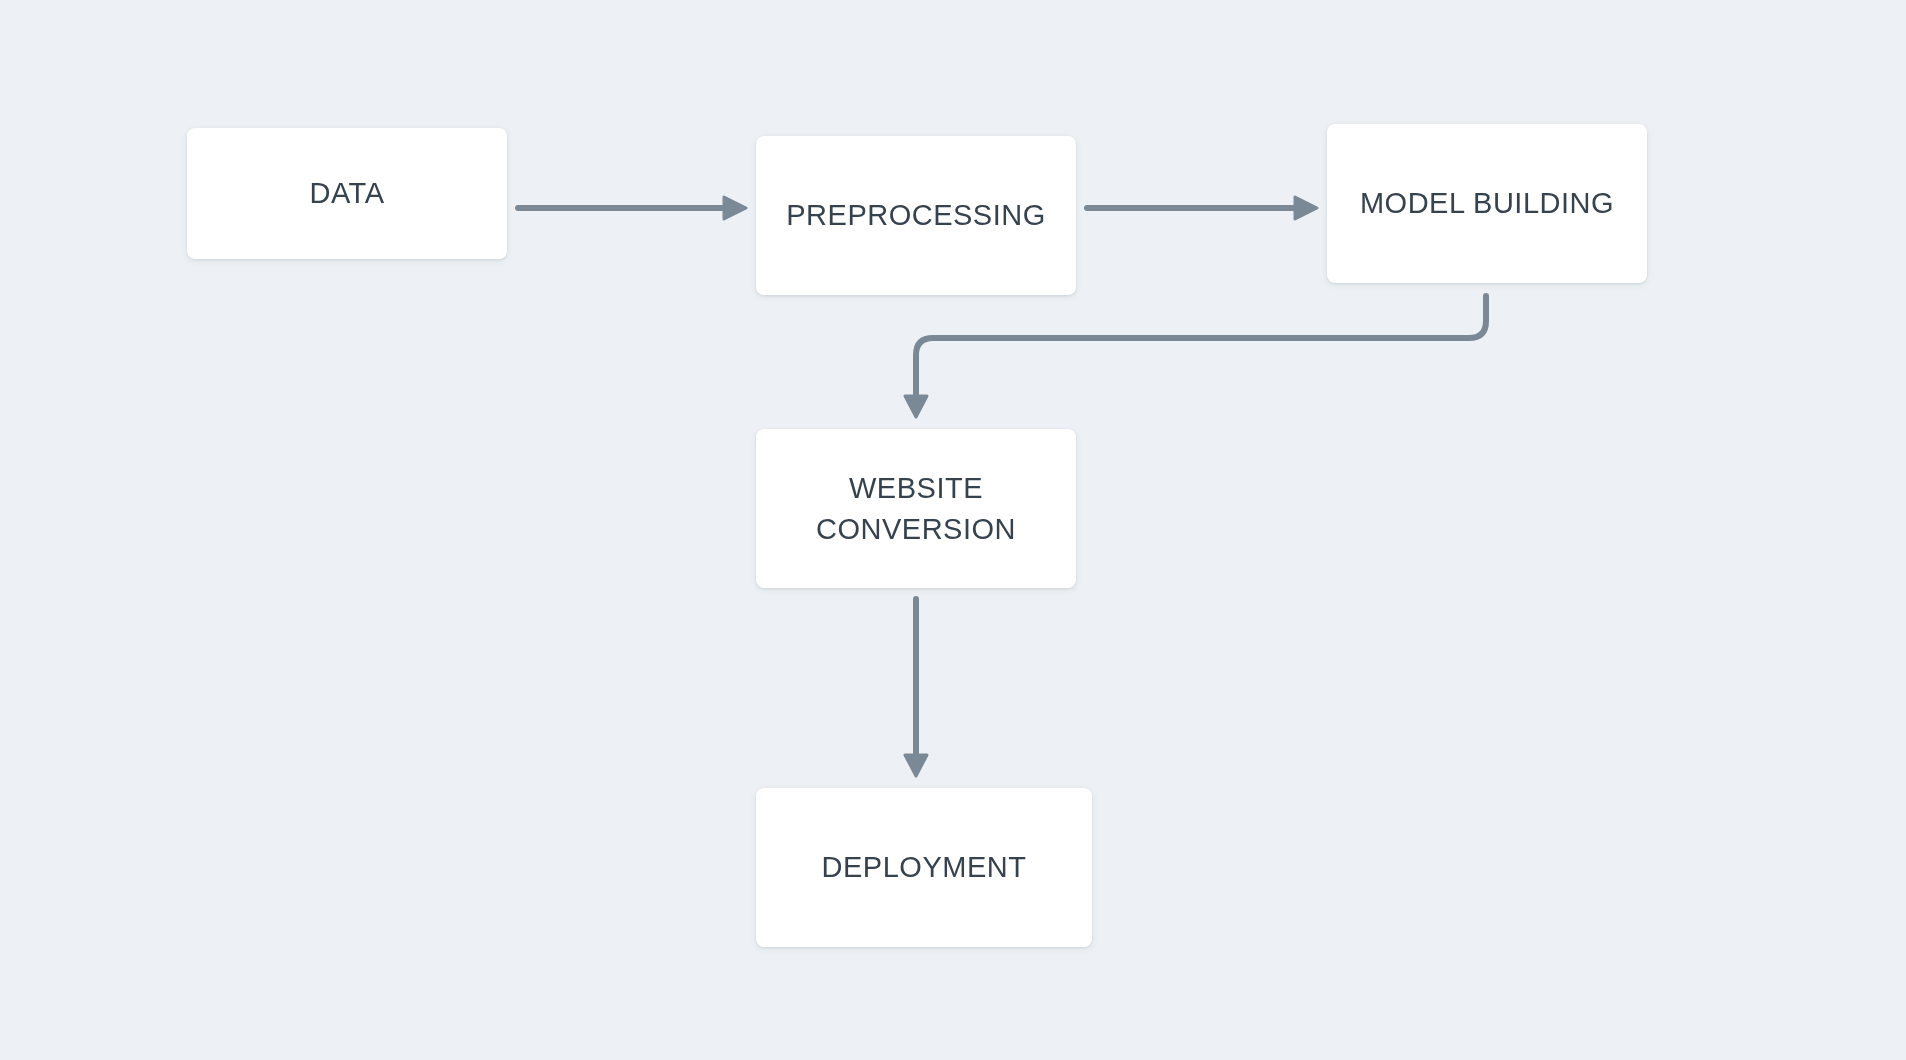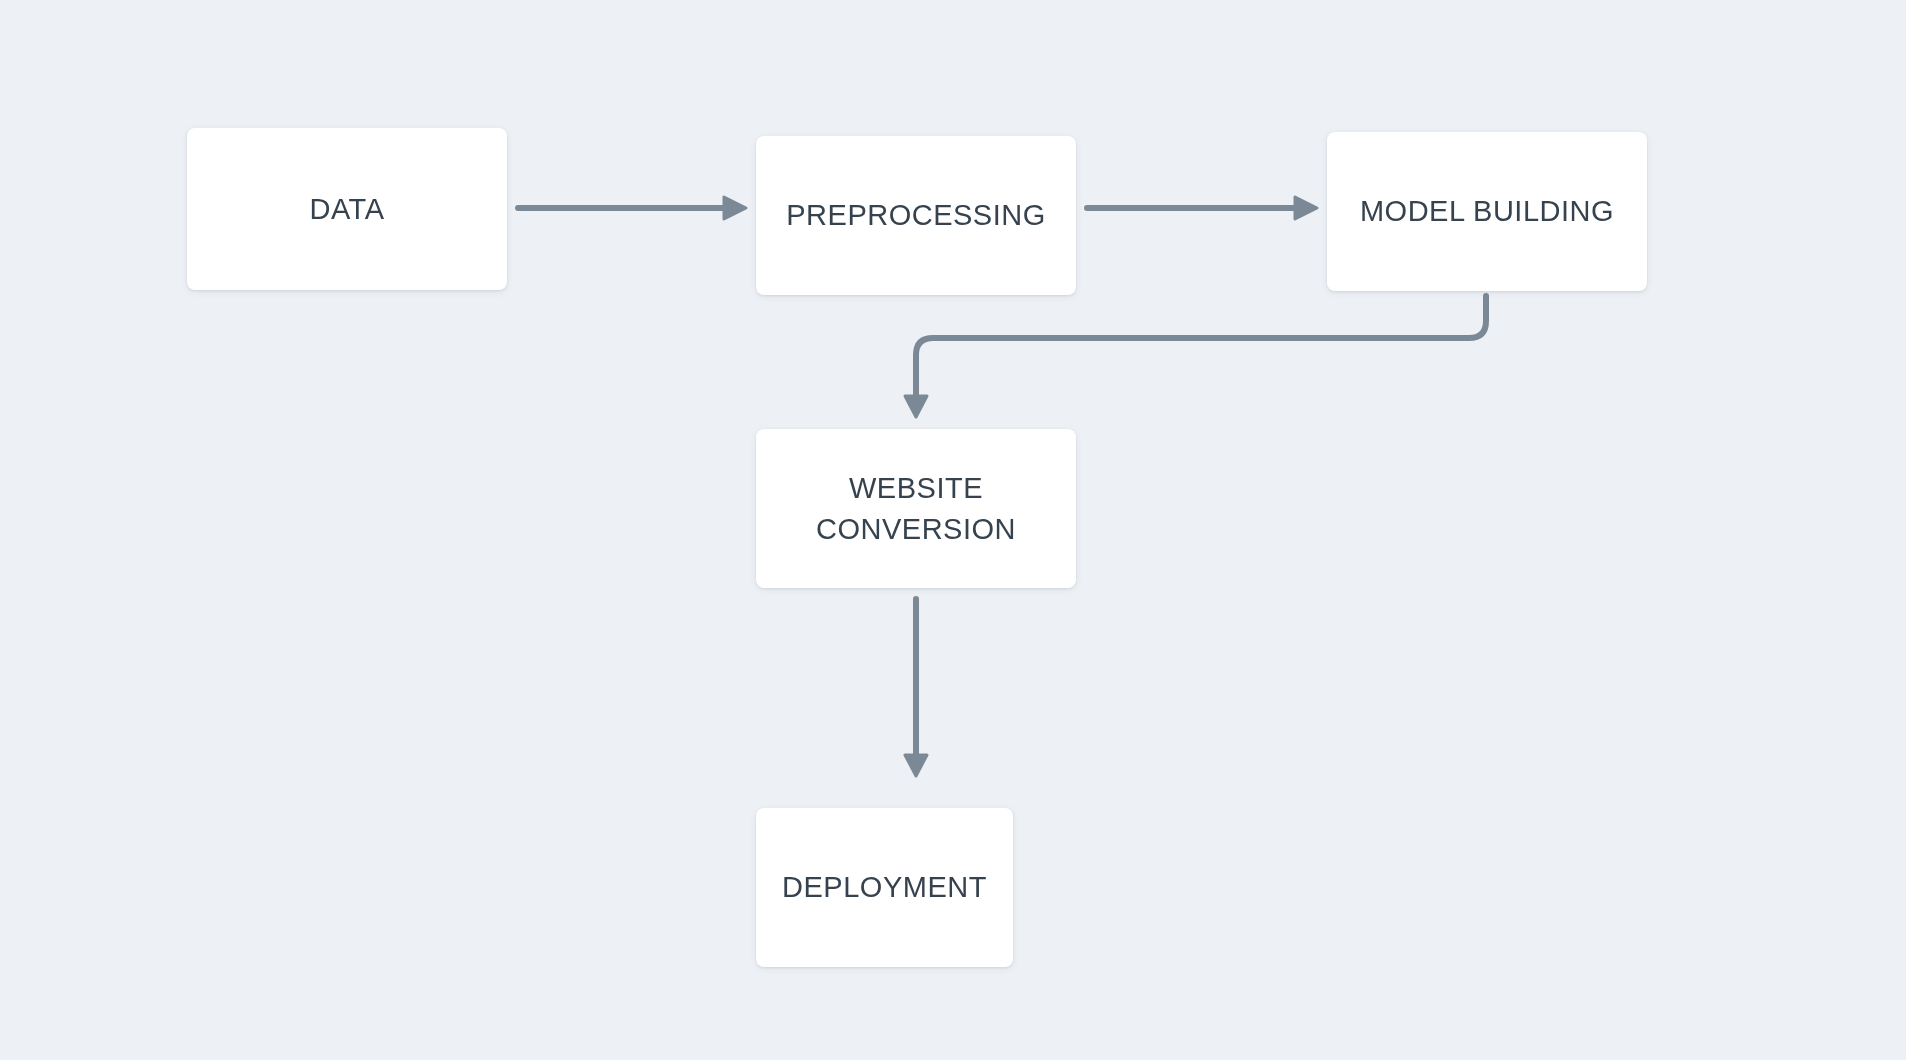--- a/index.html
+++ b/index.html
@@ -73,34 +73,34 @@
     <g>
       <path class="edge-shaft" d="M 1486 296 L 1486 321 Q 1486 338 1469 338 L 933 338 Q 916 338 916 355 L 916 398"></path>
       <polygon class="edge-head" points="916,417 905,396 927,396"></polygon>
     </g>
     <g>
       <path class="edge-shaft" d="M 916 599 L 916 757"></path>
       <polygon class="edge-head" points="916,776 905,755 927,755"></polygon>
     </g>
   </svg>
 
-  <div class="node" style="left: 187px; top: 128px; width: 320px; height: 162px;">
+  <div class="node" style="left: 187px; top: 128px; width: 320px; height: 131px;">
     <span class="label">DATA</span>
   </div>
 
   <div class="node" style="left: 756px; top: 128px; width: 320px; height: 159px; margin-top: 8px;">
     <span class="label">PREPROCESSING</span>
   </div>
 
-  <div class="node" style="left: 1327px; top: 132px; width: 320px; height: 159px;">
+  <div class="node" style="left: 1327px; top: 124px; width: 320px; height: 159px;">
     <span class="label">MODEL BUILDING</span>
   </div>
 
   <div class="node" style="left: 756px; top: 429px; width: 320px; height: 159px;">
     <span class="label">WEBSITE
 CONVERSION</span>
   </div>
 
-  <div class="node" style="left: 756px; top: 788px; width: 257px; height: 159px; margin-top: 20px;">
+  <div class="node" style="left: 756px; top: 788px; width: 336px; height: 159px;">
     <span class="label">DEPLOYMENT</span>
   </div>
 
 </div>
 
 </body></html>

